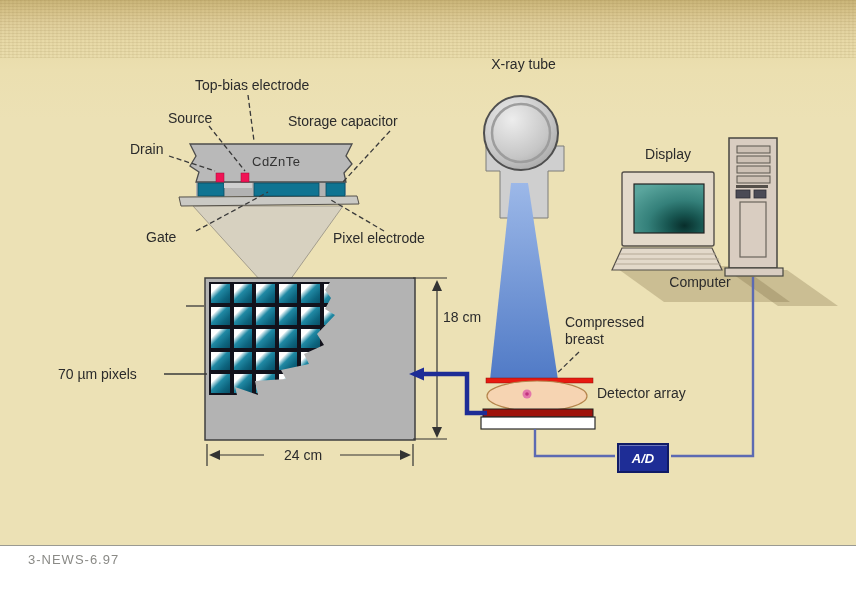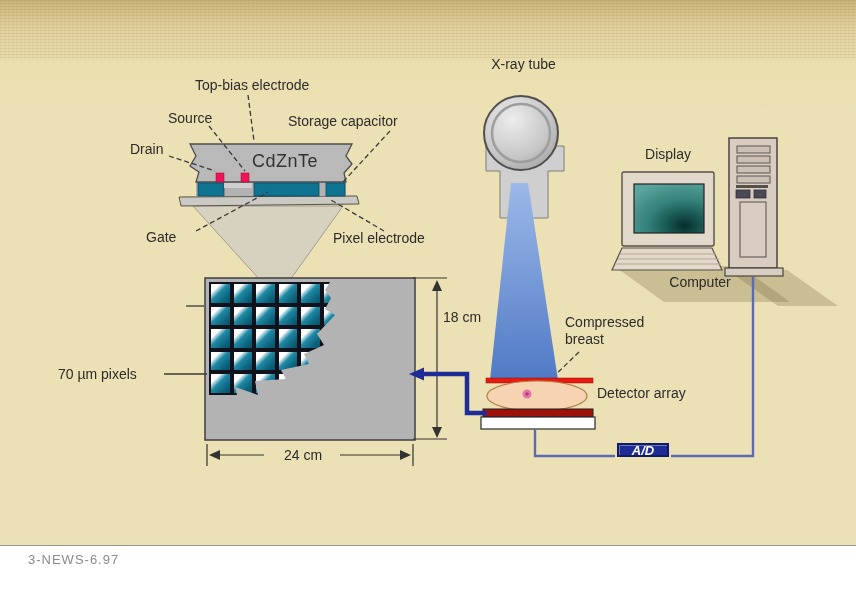--- a/index.html
+++ b/index.html
@@ -14,35 +14,35 @@
     border-bottom:1px solid #9a9a92;
   }
   .dither{
     position:absolute; left:0; top:0; width:856px; height:58px;
     background:repeating-linear-gradient(0deg, rgba(120,95,40,.10) 0 1px, transparent 1px 3px),
                repeating-linear-gradient(90deg, rgba(120,95,40,.05) 0 2px, transparent 2px 4px);
   }
   svg.art{position:absolute; left:0; top:0;}
   .label{position:absolute; font-size:14px; line-height:17px; white-space:nowrap; color:#2b2b2b;}
   .label.center{text-align:center; white-space:normal;}
-  .material{font-size:18px; letter-spacing:.5px; color:#333;}
+  .material{font-size:13px; letter-spacing:.5px; color:#333;}
   .footer-label{position:absolute; left:28px; top:552px; font-size:13px; color:#8a8a86; letter-spacing:1px;text-align:center;}
   
   .pixel-grid{
     position:absolute; left:209px; top:282px; width:135px; height:113px;
     display:grid; grid-template-columns:repeat(6,1fr); grid-template-rows:repeat(5,1fr);
     clip-path:polygon(0 0,121px 0,116px 8px,122px 16px,116px 27px,126px 33px,108px 52px,115px 63px,95px 72px,100px 82px,72px 88px,77px 97px,46px 99px,49px 113px,26px 105px,28px 113px,0 113px);
   }
   .pixel-cell{
     border:2px solid #12121c;
     background:linear-gradient(135deg,#ffffff 0%,#ffffff 24%,#cfe6ec 28%,#2089a4 45%,#0d657f 75%,#094f66 100%);
   }
   
   .ad-box{
-    position:absolute; left:617px; top:443px; width:52px; height:14px;
+    position:absolute; left:617px; top:443px; width:52px; height:30px;
     background:#1e2d96; border:2px solid #101b66;
     box-shadow:inset 1px 1px 0 rgba(255,255,255,.35);
     color:#fff; font-weight:bold; font-style:italic; font-size:13px;
     display:flex; align-items:center; justify-content:center; box-sizing:border-box;
   }
 </style>
 </head>
 <body>
 
 <div class="stage">

